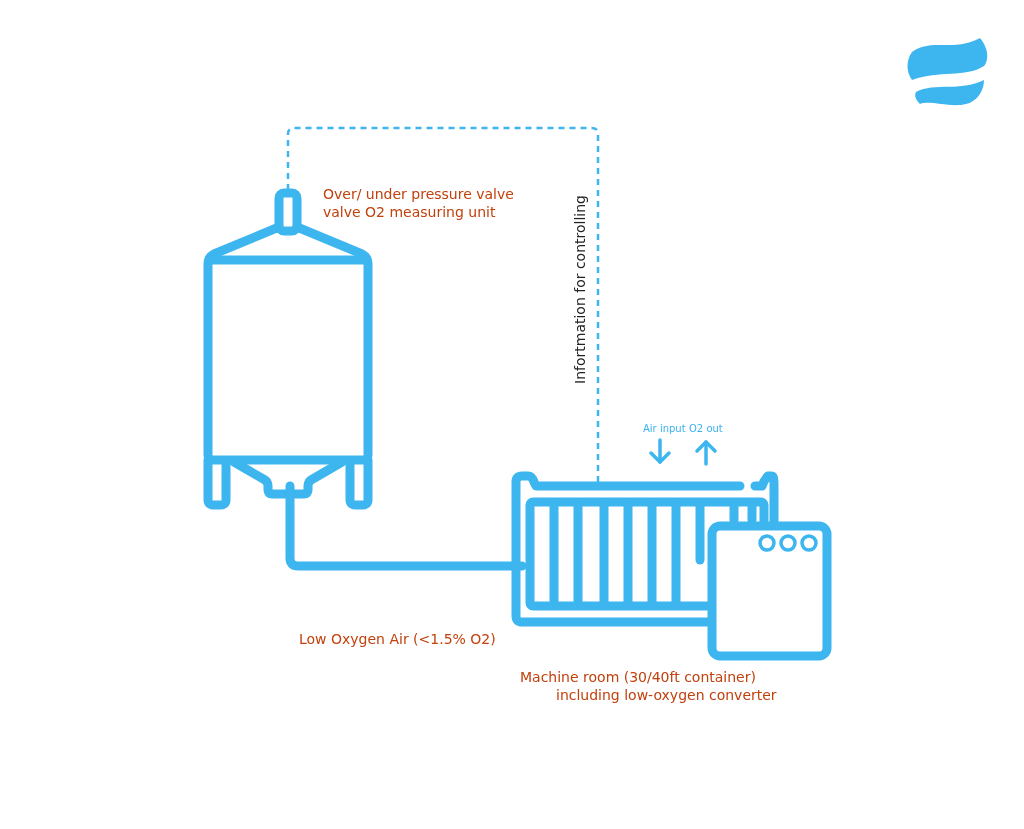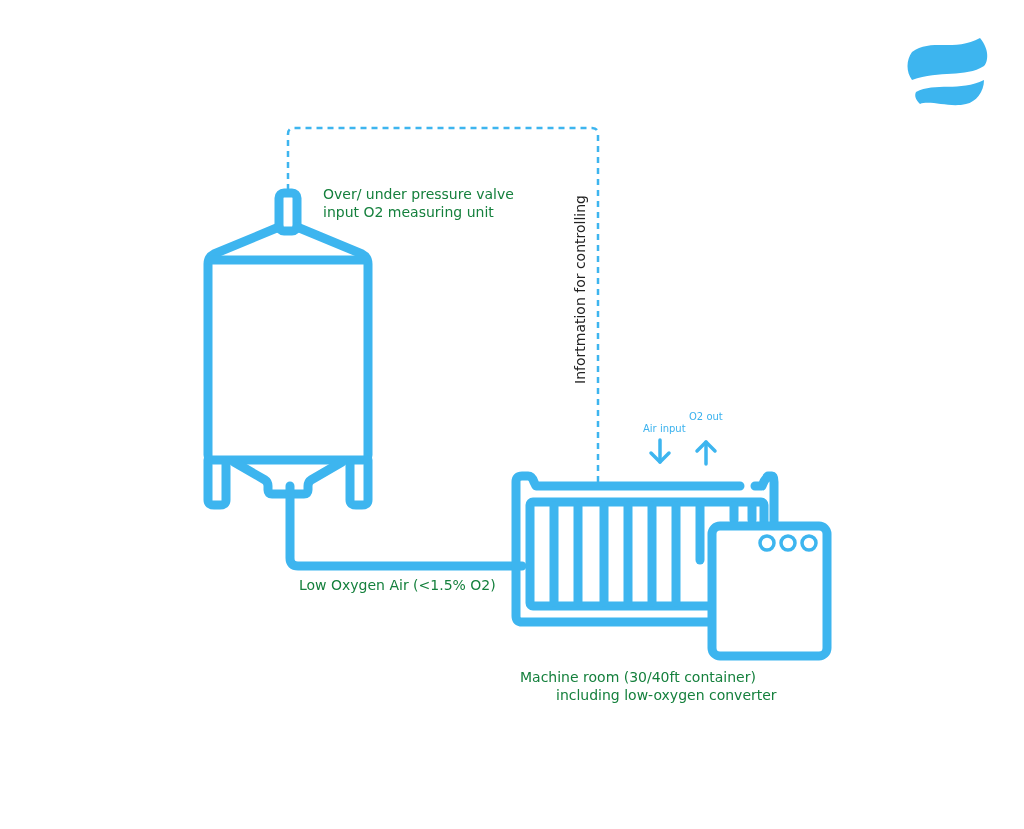--- a/index.html
+++ b/index.html
@@ -1,18 +1,18 @@
 <!DOCTYPE html>
 <html><head>
 <meta charset="utf-8">
 <style>
   html,body{margin:0;padding:0;background:#ffffff;}
   body{width:1024px;height:829px;position:relative;overflow:hidden;font-family:"DejaVu Sans","Liberation Sans",sans-serif;}
   svg{position:absolute;left:0;top:0;}
-  .lbl{position:absolute;color:#15803d;font-size:14px;line-height:18px;white-space:nowrap;}
+  .lbl{position:absolute;color:#c2410c;font-size:14px;line-height:18px;white-space:nowrap;}
   .small{position:absolute;color:#3bb2ee;font-size:10px;white-space:nowrap;}
   .vert{position:absolute;color:#222;font-size:14px;white-space:nowrap;transform-origin:left top;transform:rotate(-90deg);}
 </style>
 </head>
 <body>
 
 <svg width="1024" height="829" viewBox="0 0 1024 829">
 
   <g>
     <path d="M912 52 C930 38 955 52 980 38 C990 50 988 62 984 66 C965 78 940 70 912 80 C906 72 906 60 912 52 Z" fill="#3db5ef"></path>
@@ -65,19 +65,19 @@
       <polyline points="651,453 660,462 669,453"></polyline>
     </g>
     <g>
       <line x1="706" y1="442" x2="706" y2="464"></line>
       <polyline points="697,451 706,442 715,451"></polyline>
     </g>
   </g>
 </svg>
 
 <div class="lbl" style="left:323px;top:185px;">Over/ under pressure valve</div>
-<div class="lbl" style="left:323px;top:203px;">input O2 measuring unit</div>
+<div class="lbl" style="left:323px;top:203px;">valve O2 measuring unit</div>
 <div class="vert" style="left:572px;top:384px;">Infortmation for controlling</div>
 <div class="small" style="left:643px;top:423px;">Air input</div>
-<div class="small" style="left:689px;top:411px;">O2 out</div>
-<div class="lbl" style="left:299px;top:576px;">Low Oxygen Air (&lt;1.5% O2)</div>
+<div class="small" style="left:689px;top:423px;">O2 out</div>
+<div class="lbl" style="left:299px;top:630px;">Low Oxygen Air (&lt;1.5% O2)</div>
 <div class="lbl" style="left:520px;top:668px;">Machine room (30/40ft container)</div>
 <div class="lbl" style="left:556px;top:686px;">including low-oxygen converter</div>
 
 </body></html>

